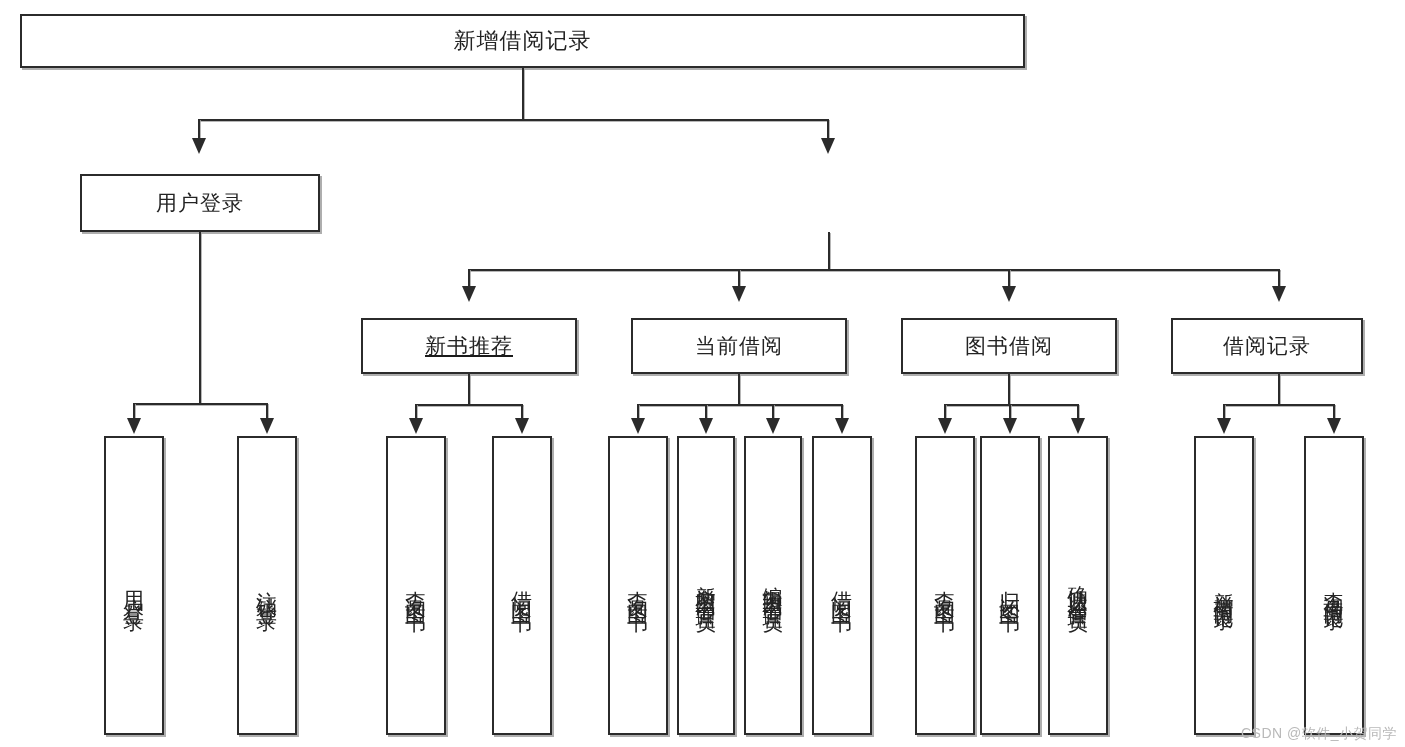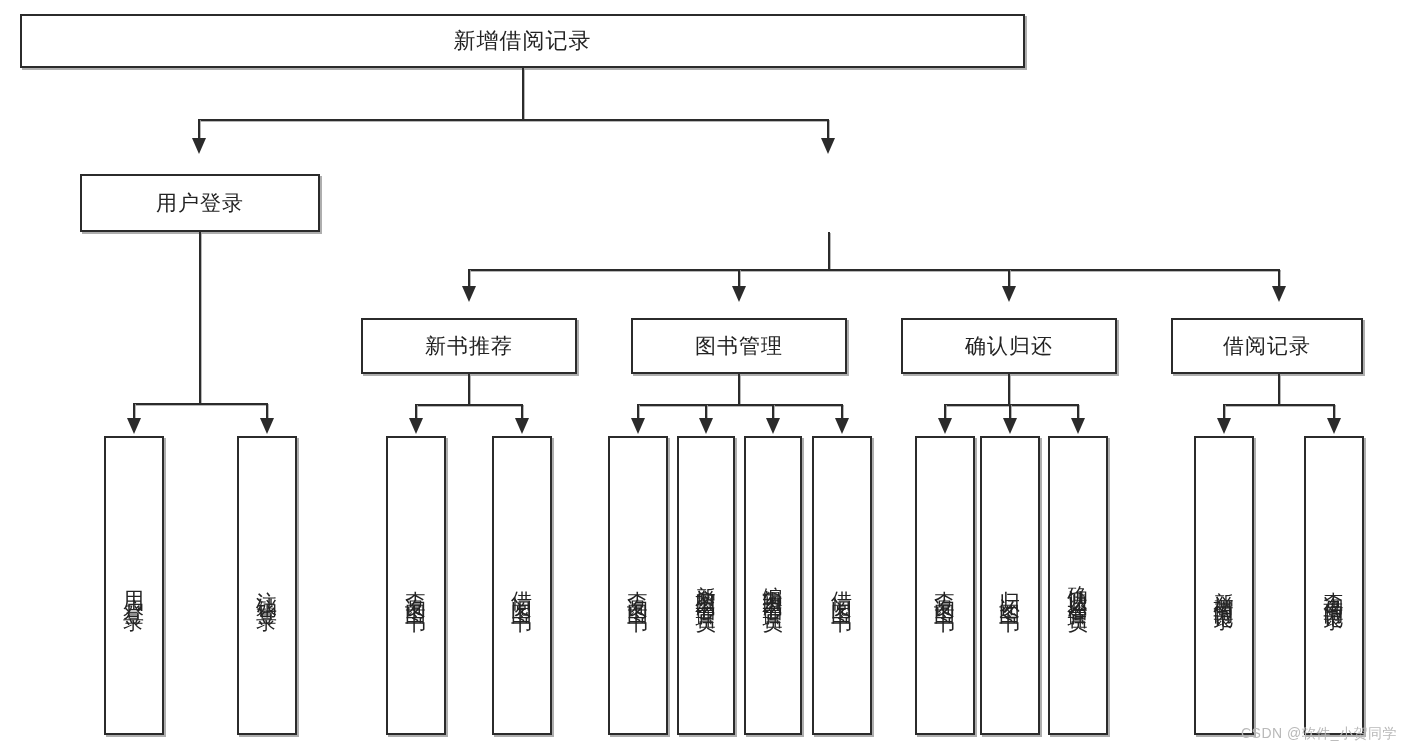--- a/index.html
+++ b/index.html
@@ -108,30 +108,30 @@
 
   <div class="ln v sh" style="left:738px;top:269px;width:2px;height:20px;"></div>
   <div class="arrow" style="left:732px;top:286px;"></div>
 
   <div class="ln v sh" style="left:1008px;top:269px;width:2px;height:20px;"></div>
   <div class="arrow" style="left:1002px;top:286px;"></div>
 
   <div class="ln v sh" style="left:1278px;top:269px;width:2px;height:20px;"></div>
   <div class="arrow" style="left:1272px;top:286px;"></div>
 
-  <div class="node h-node" style="left:361px;top:318px;width:216px;height:56px;">
+  <div class="node h-node" style="left:361px;top:318px;width:216px;height:56px;text-decoration:underline;">
     <span class="lbl">新书推荐</span>
   </div>
 
   <div class="node h-node" style="left:631px;top:318px;width:216px;height:56px;">
-    <span class="lbl">图书管理</span>
+    <span class="lbl">当前借阅</span>
   </div>
 
   <div class="node h-node" style="left:901px;top:318px;width:216px;height:56px;">
-    <span class="lbl">确认归还</span>
+    <span class="lbl">图书借阅</span>
   </div>
 
   <div class="node h-node" style="left:1171px;top:318px;width:192px;height:56px;">
     <span class="lbl">借阅记录</span>
   </div>
 
   <div class="ln v sh" style="left:468px;top:374px;width:2px;height:31px;"></div>
   <div class="ln h sh" style="left:415px;top:404px;width:108px;height:2px;"></div>
   <div class="ln v sh" style="left:415px;top:404px;width:2px;height:17px;"></div>
   <div class="arrow" style="left:409px;top:418px;"></div>

